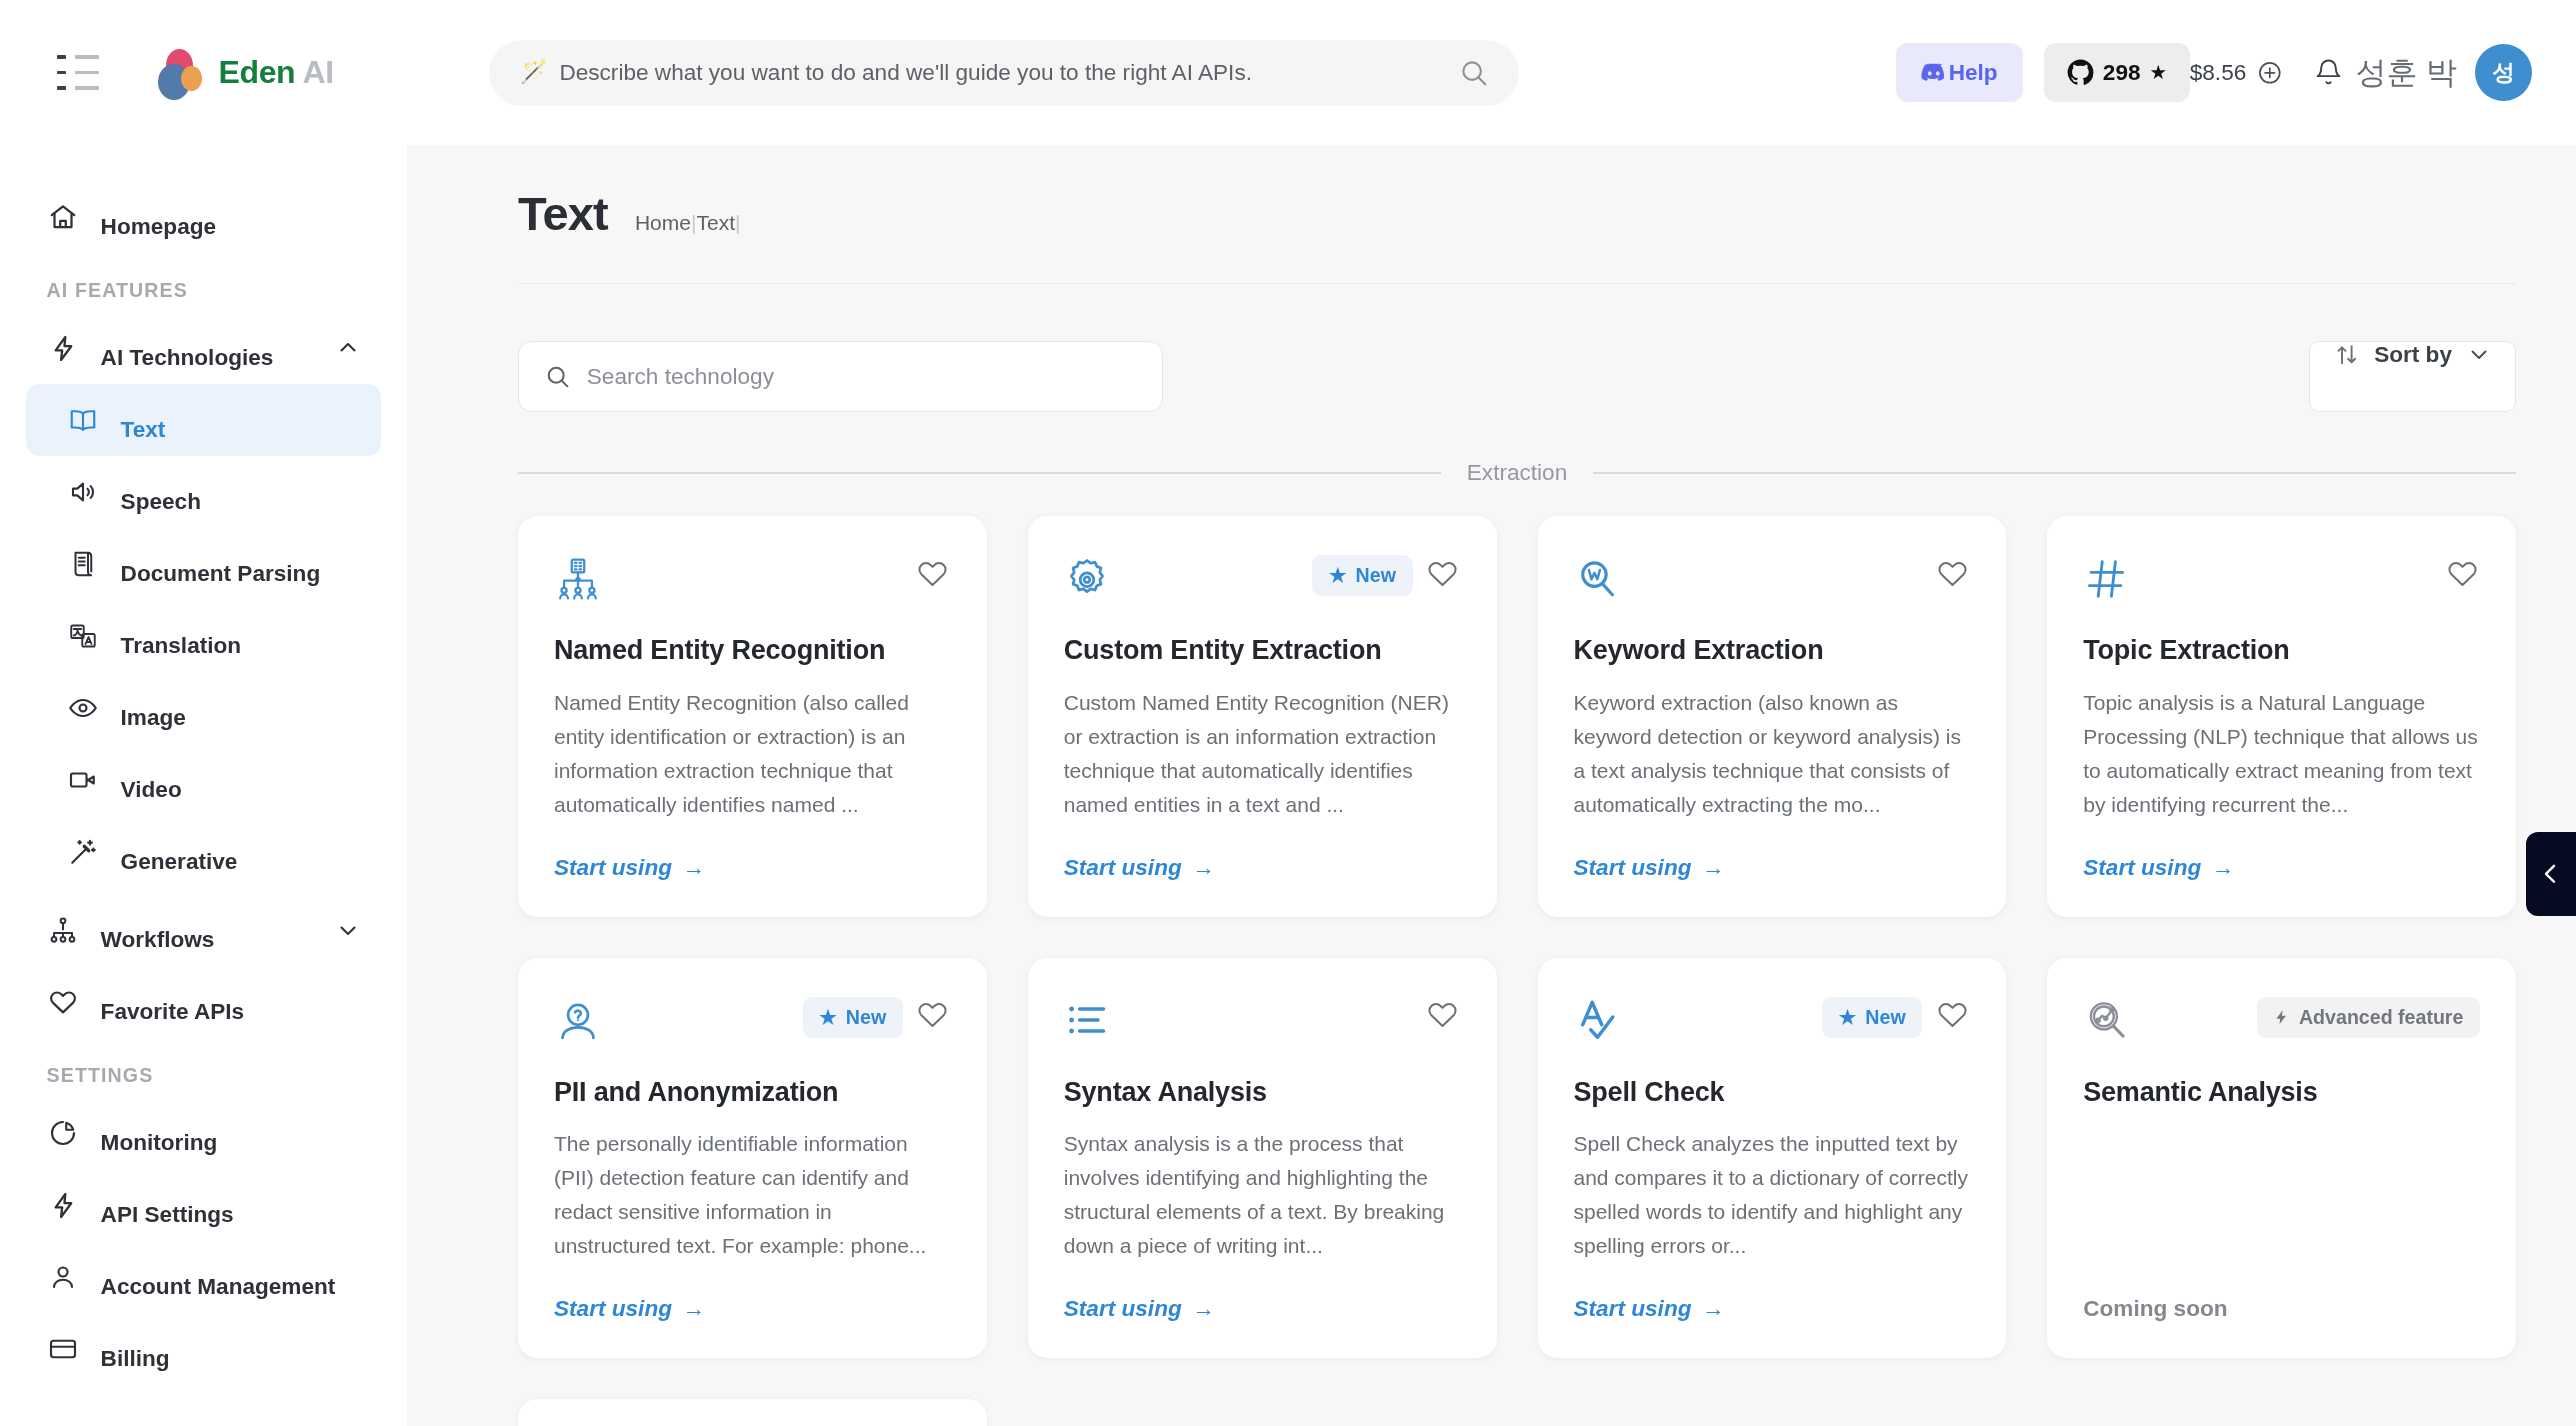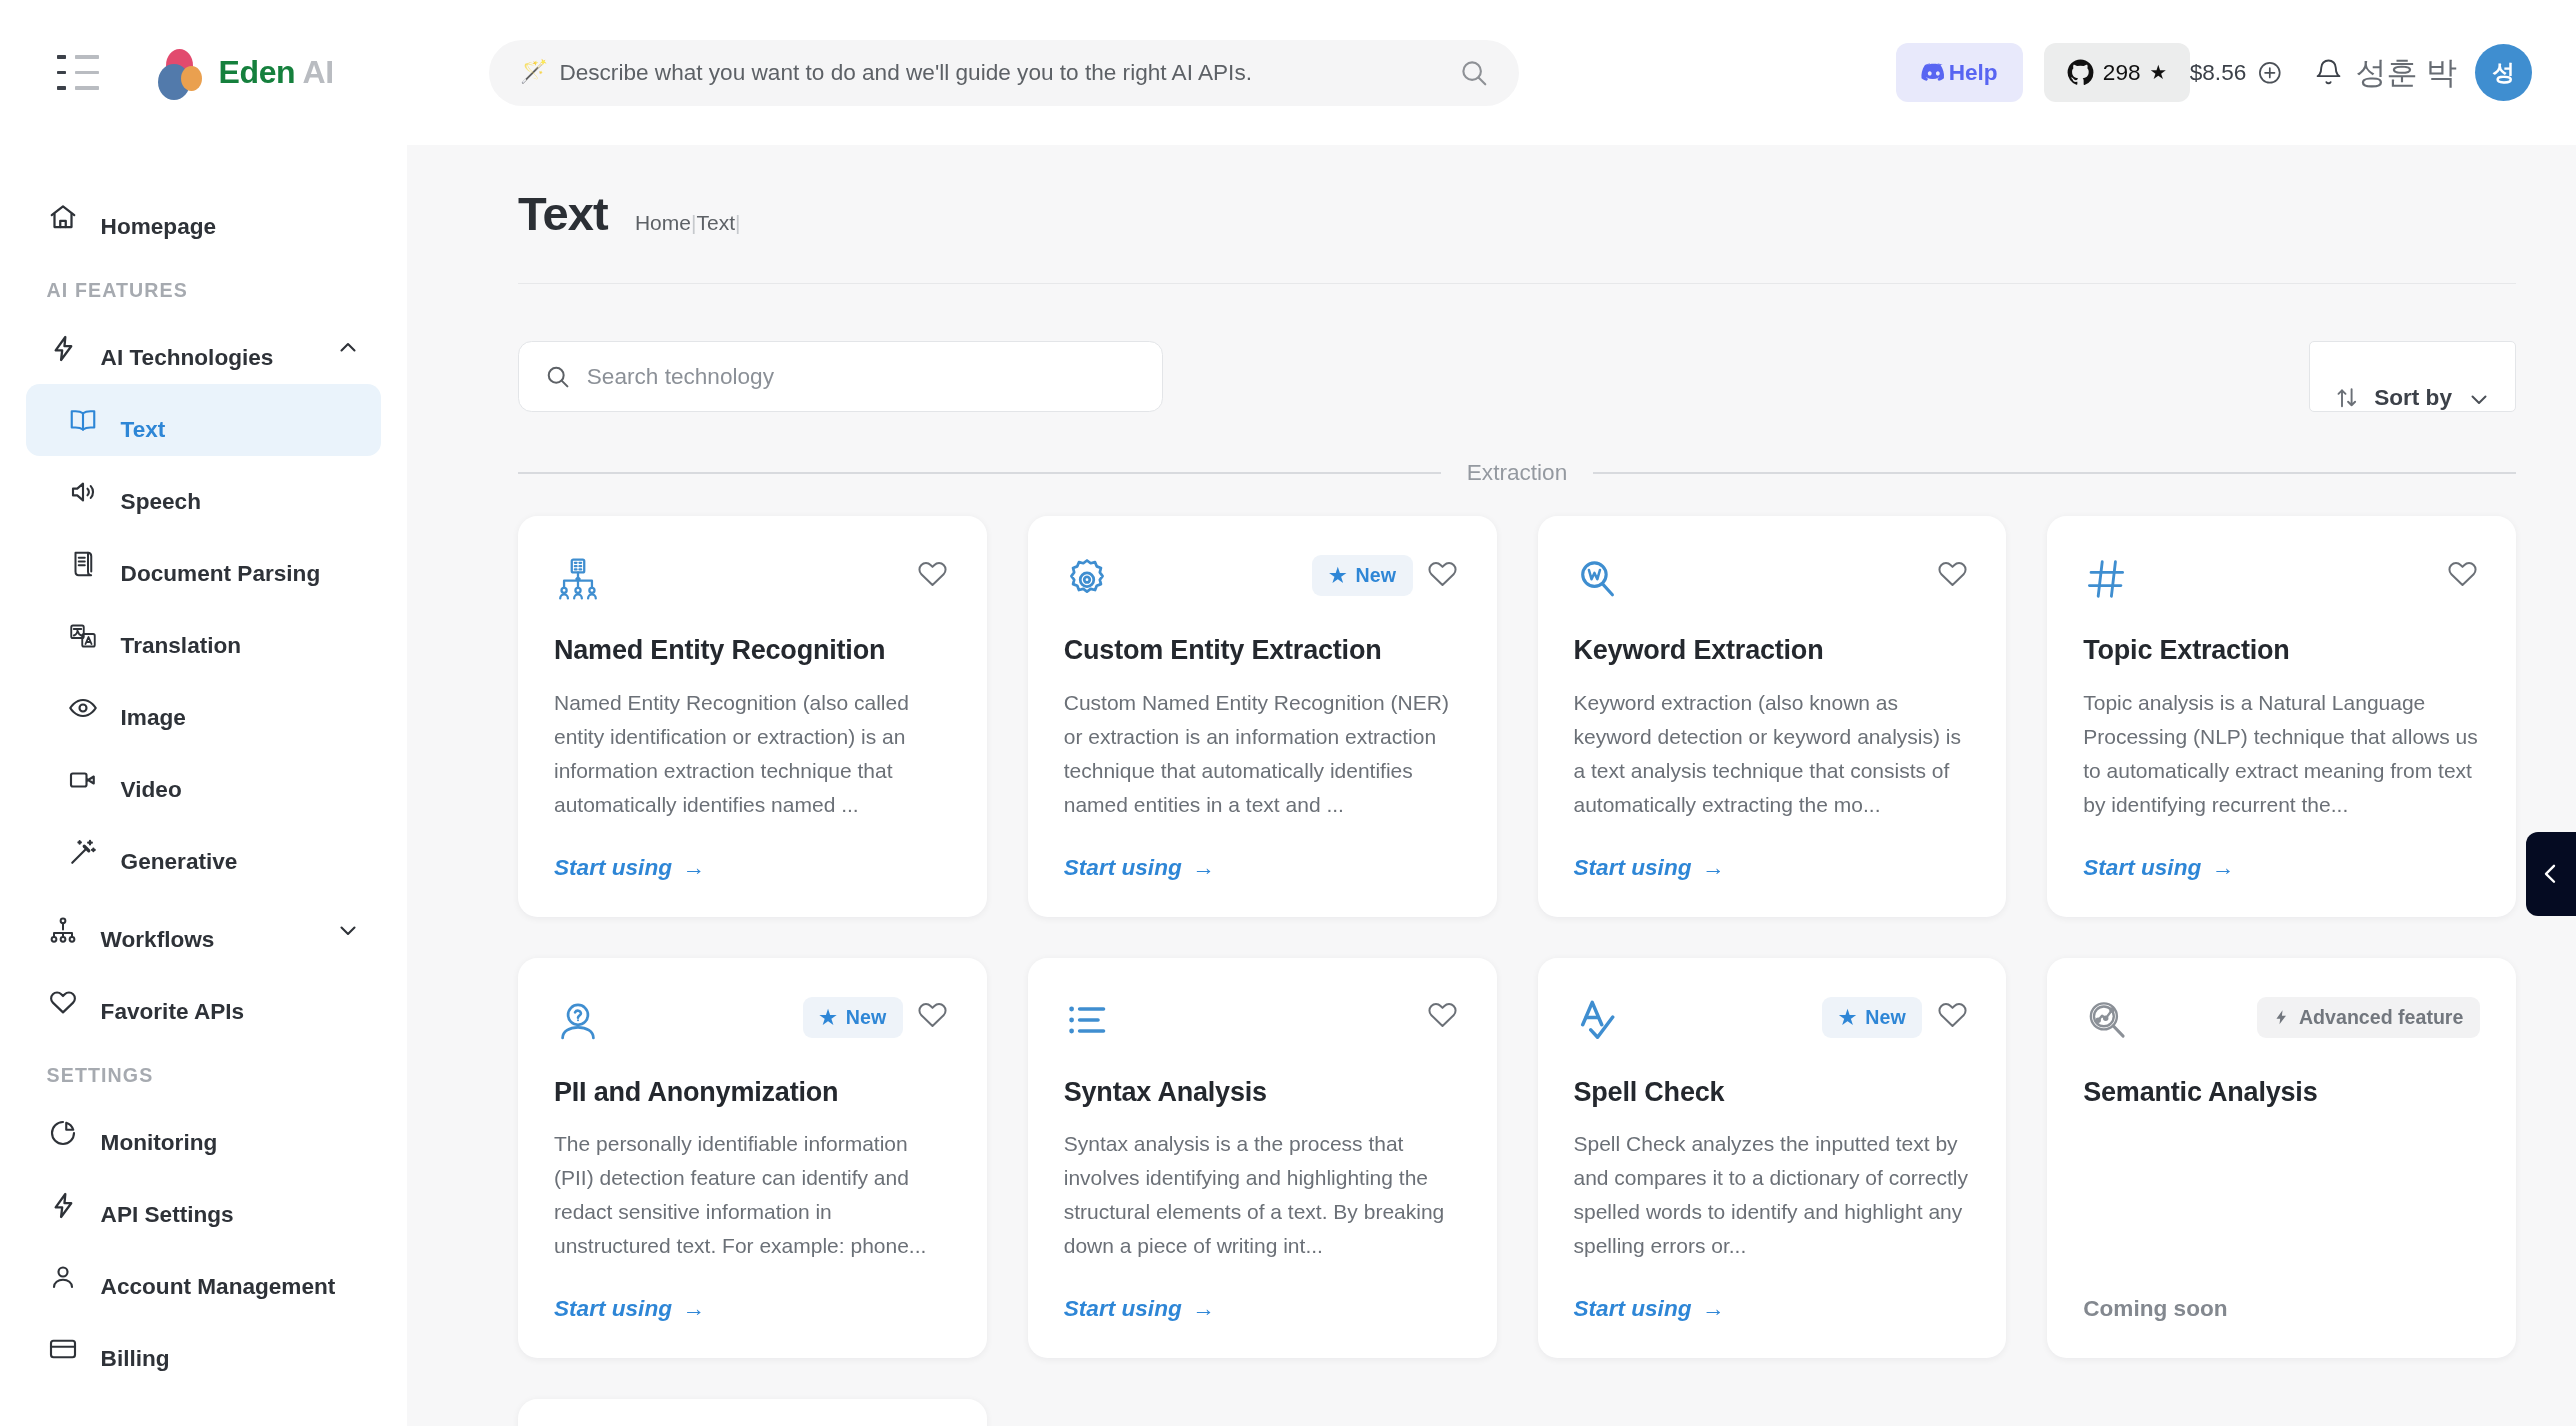--- a/index.html
+++ b/index.html
@@ -48,21 +48,21 @@
   .topright{margin-left:auto;display:flex;align-items:center;gap:0;}
   .helpbtn{
     height:59px;background:#e8e9fb;border-radius:12px;display:flex;align-items:center;
     gap:2px;padding:0 25.6px;cursor:pointer;border:0;
   }
   .helpbtn .lbl{color:#5865f2;font-size:22.6px;font-weight:700;}
   .ghbtn{
     height:59px;background:#eceded;border-radius:12px;display:flex;align-items:center;
     gap:9px;padding:0 22.6px;margin-left:21px;cursor:pointer;border:0;
   }
-  .ghbtn .cnt{font-size:22.6px;font-weight:400;color:#111;}
+  .ghbtn .cnt{font-size:22.6px;font-weight:700;color:#111;}
   .ghbtn .star{font-size:19.6px;color:#111;line-height:1;}
   .balance{display:flex;align-items:center;gap:10.5px;cursor:pointer;}
   .balance .amt{font-size:22.6px;color:#3c4149;}
   .bellwrap{margin-left:32px;cursor:pointer;display:flex;align-items:center;}
   .uname{margin-left:12px;font-size:31px;color:#676c73;white-space:nowrap;}
   .avatar{
     width:57px;height:57px;border-radius:50%;background:#3f8ed0;color:#fff;margin-left:18px;
     display:flex;align-items:center;justify-content:center;font-size:22.6px;font-weight:700;cursor:pointer;
   }
 
@@ -101,22 +101,22 @@
   .techsearch{
     width:645px;height:71px;background:#fff;border:1.5px solid #e3e5e8;border-radius:13.6px;
     display:flex;align-items:center;gap:16.6px;padding:0 25.6px;cursor:text;
   }
   .techsearch input{
     flex:1;border:0;outline:0;background:transparent;
     font-family:"Liberation Sans",sans-serif;font-size:22.6px;color:#6b7077;
   }
   .techsearch input::placeholder{color:#8b9097;opacity:1;}
   .sortbtn{
-    height:71px;min-width:164px;background:#fff;border:1.5px solid #e3e5e8;border-radius:5px;
-    display:flex;align-items:flex-end;gap:15px;padding:0 24px;cursor:pointer;
+    height:71px;min-width:164px;background:#fff;border:1.5px solid #e3e5e8;border-radius:10px;
+    display:flex;align-items:flex-start;gap:15px;padding:0 24px;cursor:pointer;
   }
   .sortbtn .lbl{font-size:22.6px;font-weight:700;color:#3c4149;}
 
   .divider{display:flex;align-items:center;gap:25.6px;margin:48px 0 30px;}
   .divider .ln{flex:1;height:1.5px;background:#d8dade;}
   .divider .lbl{font-size:22.6px;color:#9499a0;white-space:nowrap;}
 
   .grid{display:grid;grid-template-columns:repeat(4,1fr);gap:41px;}
   .card{
     background:#fff;border-radius:19.6px;padding:39px 36px 36px;min-height:365px;

